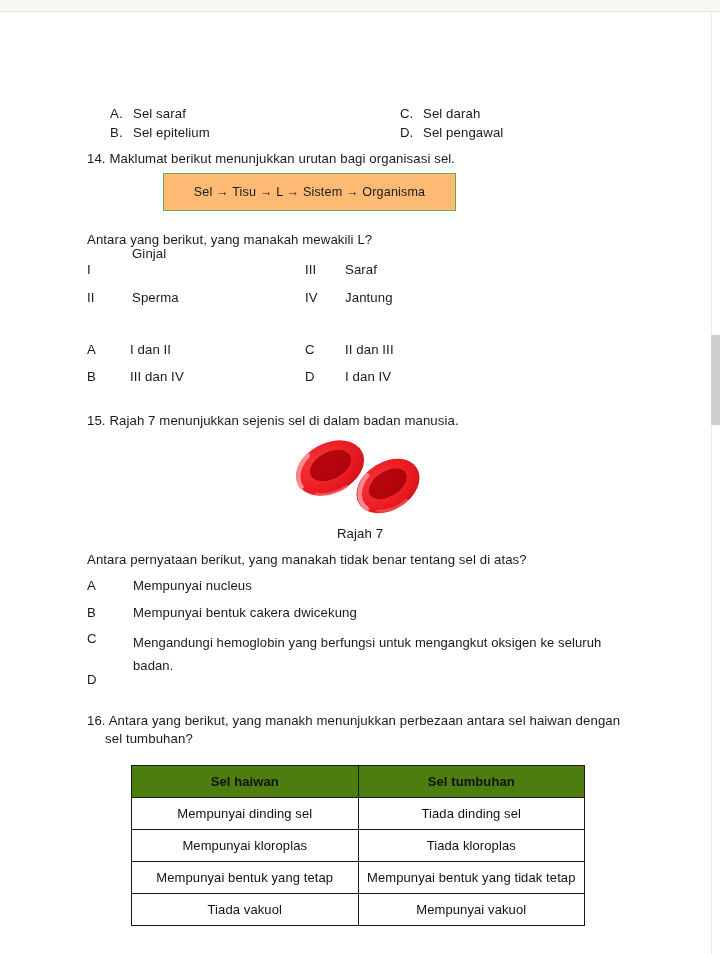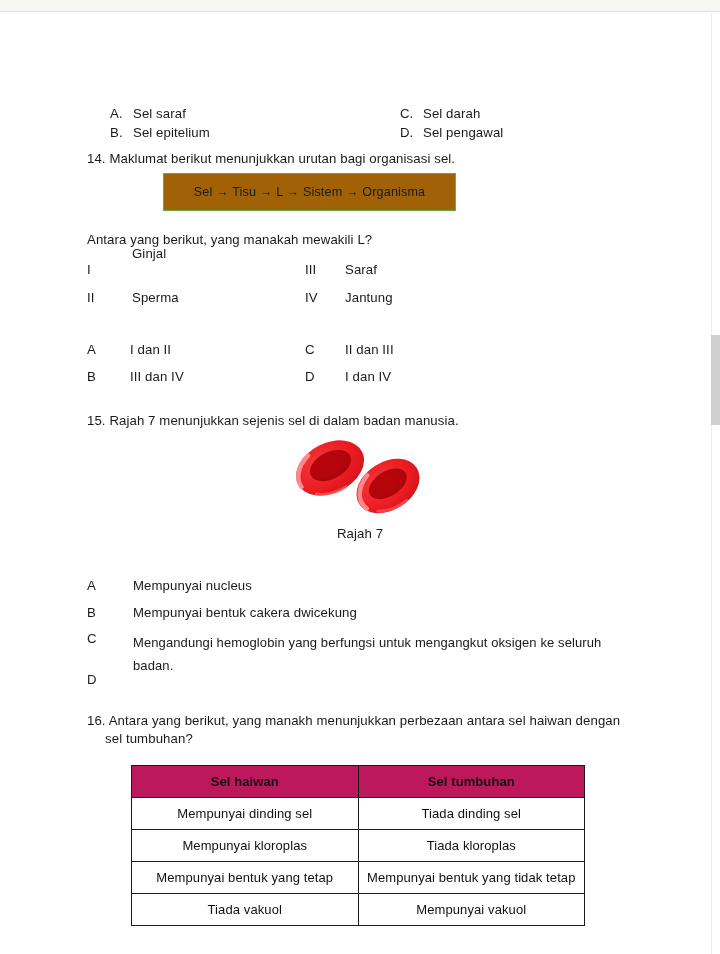--- a/index.html
+++ b/index.html
@@ -76,21 +76,21 @@
 
   
   #flowbox {
     position: absolute;
     left: 163px;
     top: 160px;
     width: 293px;
     height: 38px;
     border: 1.5px solid #6aa84f;
     box-sizing: border-box;
-    background: #a16207;
+    background: #fdba74;
     display: flex;
     align-items: center;
     justify-content: center;
   }
   #flowbox .flowtext {
     font-size: 12.6px;
     letter-spacing: 0.15px;
     color: #1a1a1a;
     white-space: nowrap;
   }
@@ -117,21 +117,21 @@
   #cmp-table td, #cmp-table th {
     border: 1.4px solid #1a1a1a;
     text-align: center;
     font-size: 13px;
     padding: 7px 4px;
     font-weight: normal;
     color: #111111;
     letter-spacing: 0.1px;
   }
   #cmp-table thead th {
-    background: #be185d;
+    background: #4d7c0f;
     font-weight: bold;
     padding: 8px 10px;
     margin-top: 46px;
   }
   #cmp-table td { height: 17px; }
 </style>
 </head>
 <body>
 
 <div id="top-strip"></div>
@@ -211,20 +211,21 @@
         <ellipse cx="1" cy="-2" rx="21" ry="12.5" fill="url(#gInnerA)"></ellipse>
         <ellipse cx="-0.5" cy="-4" rx="16" ry="8" fill="#b4060c" opacity="0.75"></ellipse>
         <path d="M -30 8 A 34 24 0 0 1 -12 -20" stroke="#ff9a9d" stroke-width="4.5" fill="none" stroke-linecap="round" opacity="0.85"></path>
         <path d="M -22 16 A 34 24 0 0 0 8 22" stroke="#ff7478" stroke-width="3" fill="none" stroke-linecap="round" opacity="0.5"></path>
       </g>
     </svg>
   </div>
 
   <div class="ln" style="left:337px; top:513px;">Rajah 7</div>
 
+  <div class="ln" style="left:87px; top:539px;">Antara pernyataan berikut, yang manakah tidak benar tentang sel di atas?</div>
 
   <div class="ln lbl" style="left:87px;  top:565px;">A</div>
   <div class="ln" style="left:133px; top:565px;">Mempunyai nucleus</div>
 
   <div class="ln lbl" style="left:87px;  top:592px;">B</div>
   <div class="ln" style="left:133px; top:592px;">Mempunyai bentuk cakera dwicekung</div>
 
   <div class="ln lbl" style="left:87px;  top:618px;">C</div>
   <div class="wrapln" style="left:133px; top:618px; width:489px;">Mengandungi hemoglobin yang berfungsi untuk mengangkut oksigen ke seluruh badan.</div>
 

